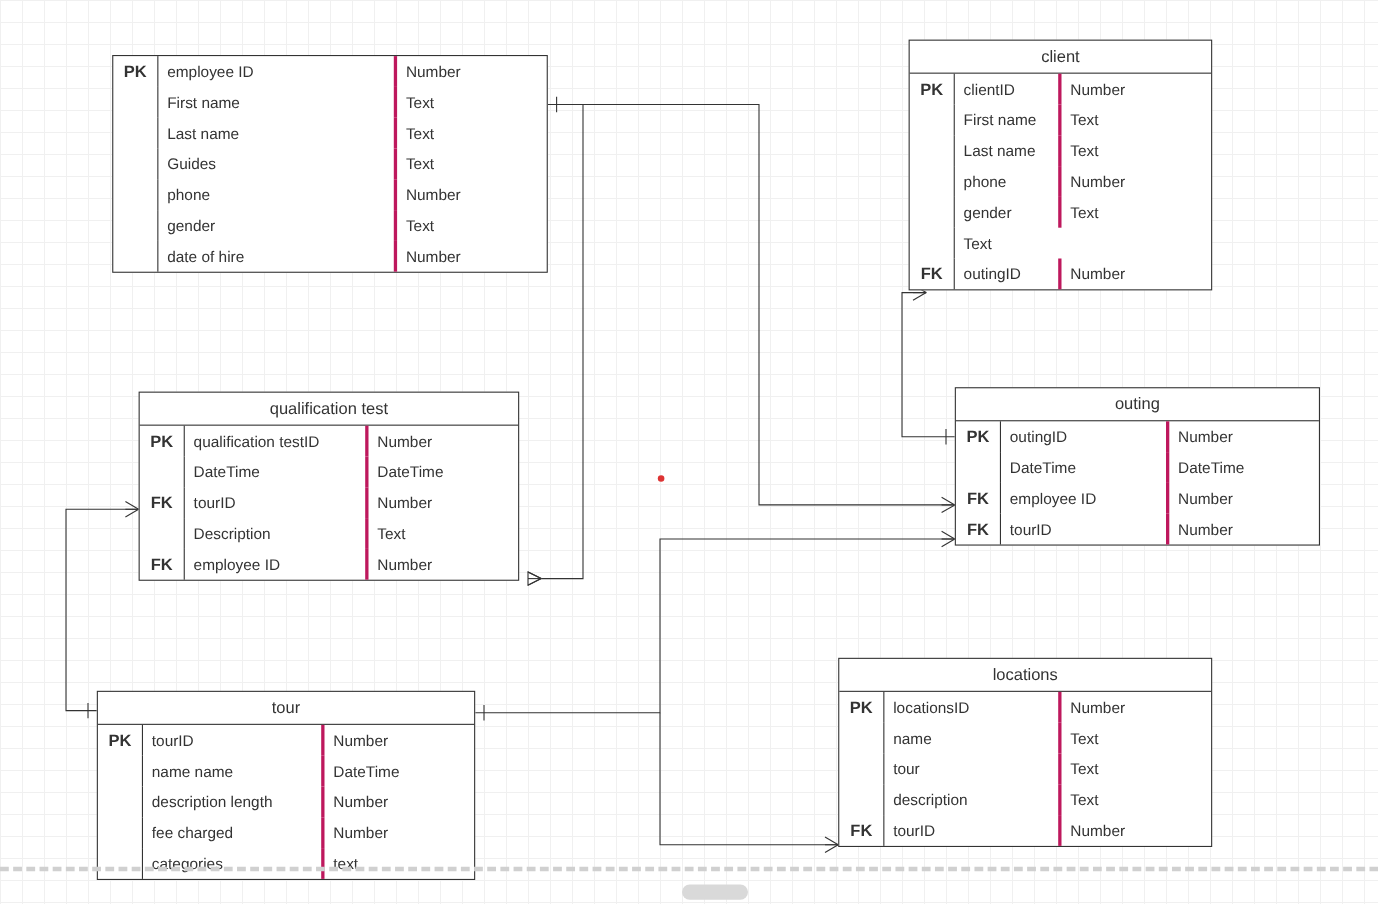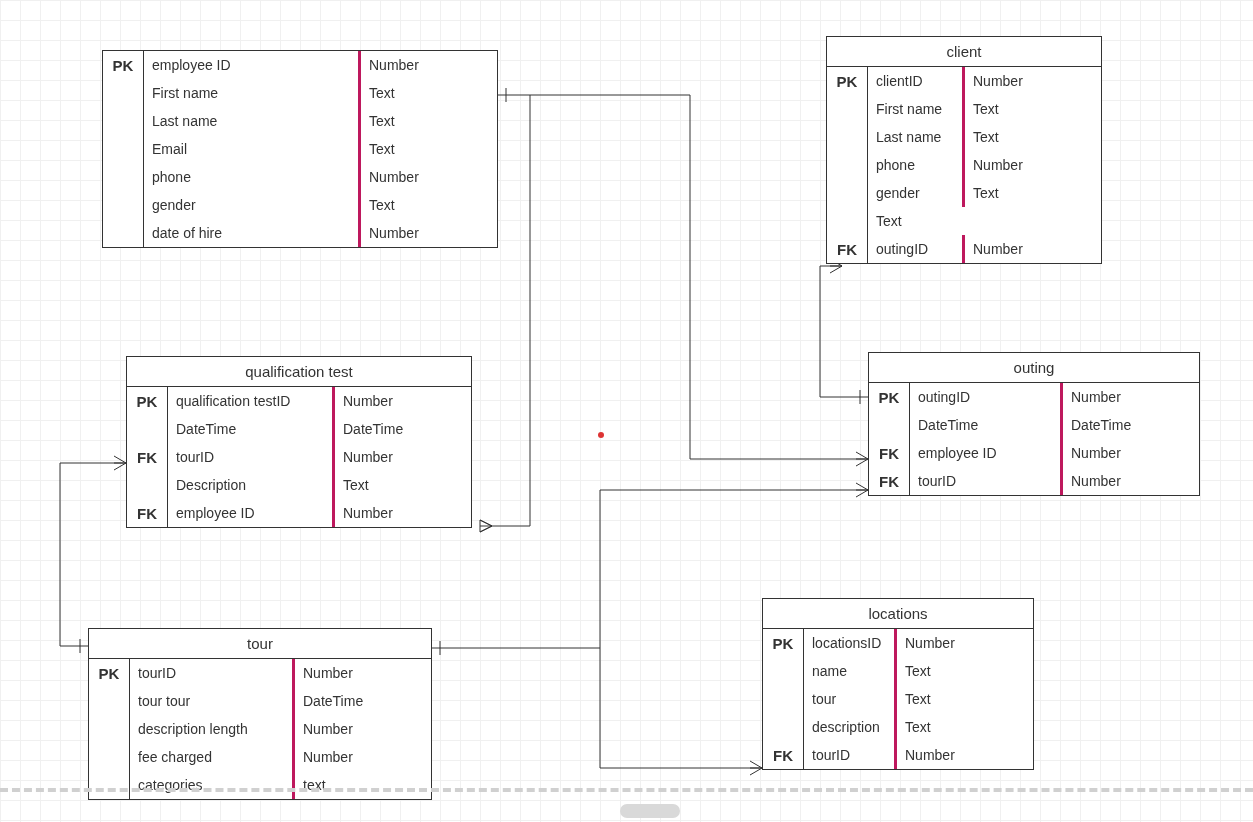--- a/index.html
+++ b/index.html
@@ -75,21 +75,21 @@
           <div class="name">First name</div>
           <div class="type">Text</div>
         </div>
         <div class="row">
           <div class="key"></div>
           <div class="name">Last name</div>
           <div class="type">Text</div>
         </div>
         <div class="row">
           <div class="key"></div>
-          <div class="name">Email</div>
+          <div class="name">Guides</div>
           <div class="type">Text</div>
         </div>
         <div class="row">
           <div class="key"></div>
           <div class="name">phone</div>
           <div class="type">Number</div>
         </div>
         <div class="row">
           <div class="key"></div>
           <div class="name">gender</div>
@@ -203,42 +203,42 @@
   <div class="entity" style="left:88px;top:628px;width:344px">
     <div class="title">tour</div>
     <div>
         <div class="row">
           <div class="key">PK</div>
           <div class="name">tourID</div>
           <div class="type">Number</div>
         </div>
         <div class="row">
           <div class="key"></div>
-          <div class="name">tour tour</div>
+          <div class="name">name name</div>
           <div class="type">DateTime</div>
         </div>
         <div class="row">
           <div class="key"></div>
           <div class="name">description length</div>
           <div class="type">Number</div>
         </div>
         <div class="row">
           <div class="key"></div>
           <div class="name">fee charged</div>
           <div class="type">Number</div>
         </div>
         <div class="row">
           <div class="key"></div>
           <div class="name">categories</div>
           <div class="type">text</div>
         </div>
       </div>
   </div>
 
-  <div class="entity" style="left:762px;top:598px;width:272px">
+  <div class="entity" style="left:762px;top:598px;width:340px">
     <div class="title">locations</div>
     <div>
         <div class="row">
           <div class="key">PK</div>
           <div class="name">locationsID</div>
           <div class="type">Number</div>
         </div>
         <div class="row">
           <div class="key"></div>
           <div class="name">name</div>

